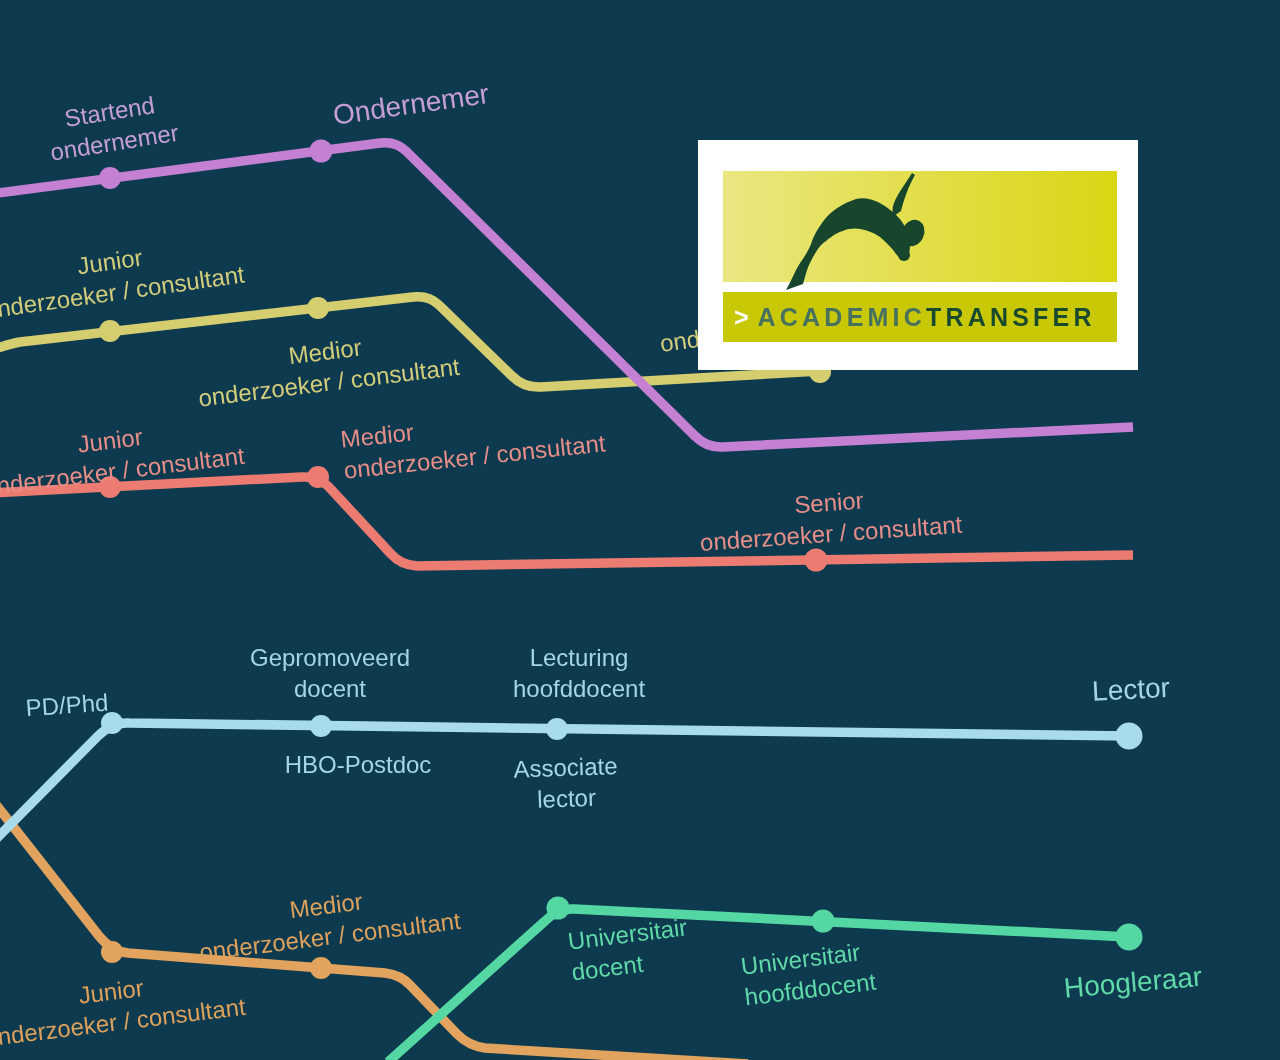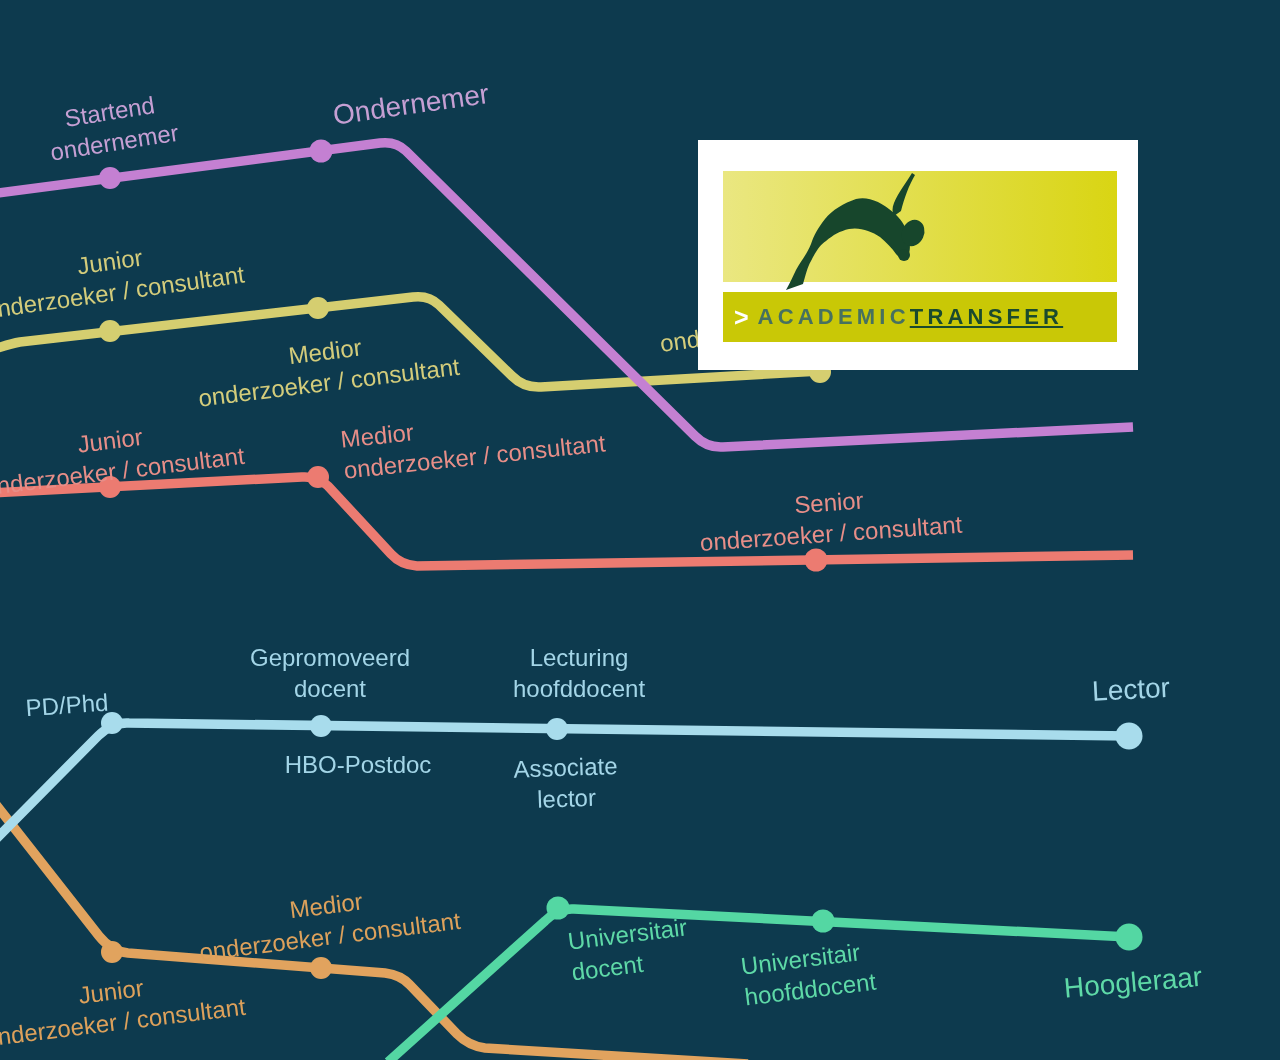--- a/index.html
+++ b/index.html
@@ -30,24 +30,24 @@
   .logo-art{position:absolute;left:25px;top:31px;}
   .logo-bar{
     position:absolute;left:25px;top:152px;width:394px;height:50px;
     background:#c9c806;display:flex;align-items:center;
     padding-left:11px;box-sizing:border-box;
   }
   .logo-bar .chev{
     color:#ffffff;font-weight:bold;font-size:25px;margin-right:9px;
   }
   .logo-bar .word{
-    font-weight:bold;font-size:22px;letter-spacing:4.2px;display:inline;
+    font-weight:bold;font-size:25px;letter-spacing:4.2px;display:inline;
   }
   .logo-bar .b1{color:#47715f;}
-  .logo-bar .b2{color:#1a4a2e;text-decoration:underline;}
+  .logo-bar .b2{color:#1a4a2e;}
 </style>
 </head>
 <body>
 
 <div class="stage">
 
   <svg class="rails" width="1280" height="1060" viewBox="0 0 1280 1060">
 
     <path d="M -10 797 L 99 936 Q 111 951 128 953 L 385 973 Q 401 975 410 985 L 457 1034 Q 469 1046 485 1048 L 748 1064" fill="none" stroke="#e1a35e" stroke-width="9.5"></path>
 

